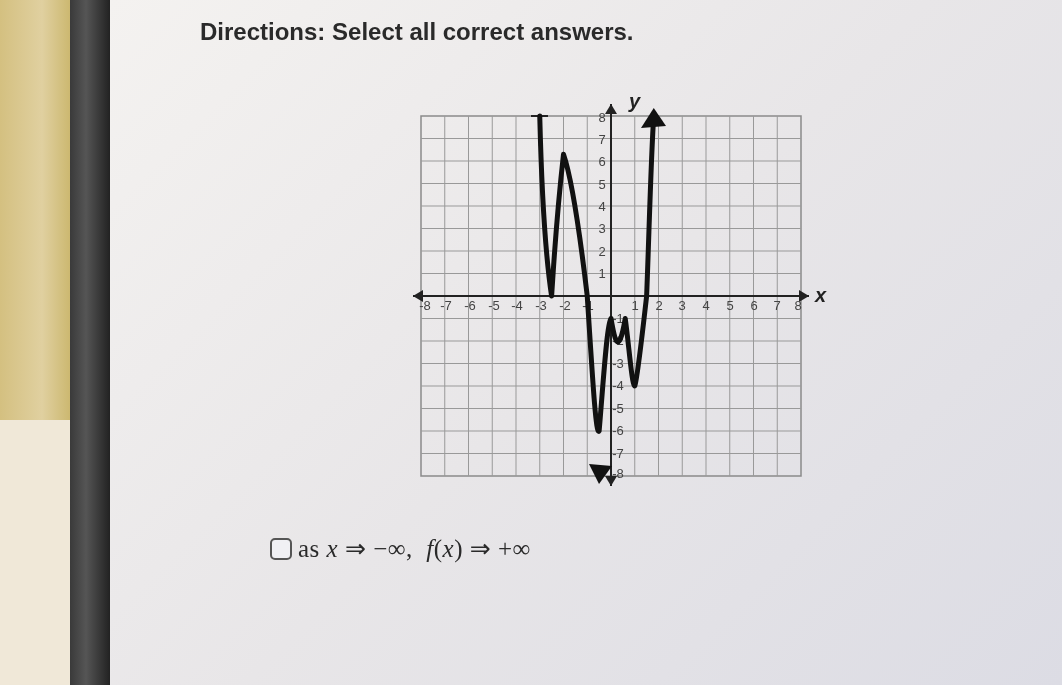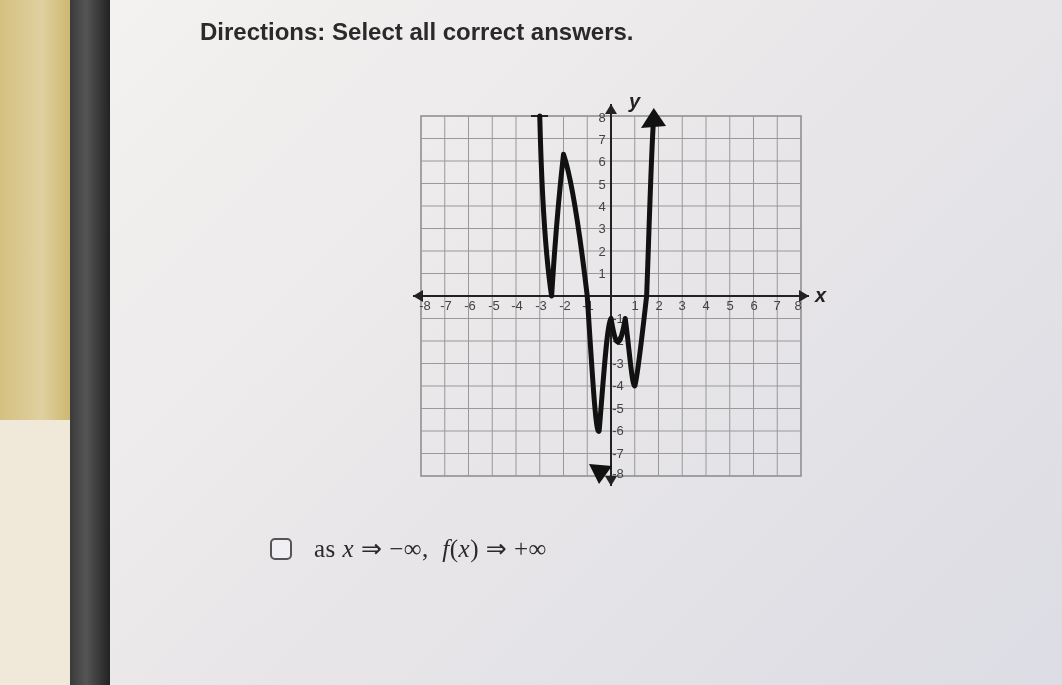--- a/index.html
+++ b/index.html
@@ -48,21 +48,21 @@
     color: #2a2a2a;
     margin-bottom: 18px;
   }
   .graph-wrap {
     text-align: center;
     margin-bottom: 24px;
   }
   .answer-row {
     display: flex;
     align-items: center;
-    gap: 22px;
+    gap: 6px;
     margin-left: 70px;
     margin-top: 10px;
   }
   .checkbox {
     width: 22px;
     height: 22px;
     border: 2px solid #555;
     border-radius: 5px;
     background: #f0f0f4;
   }

